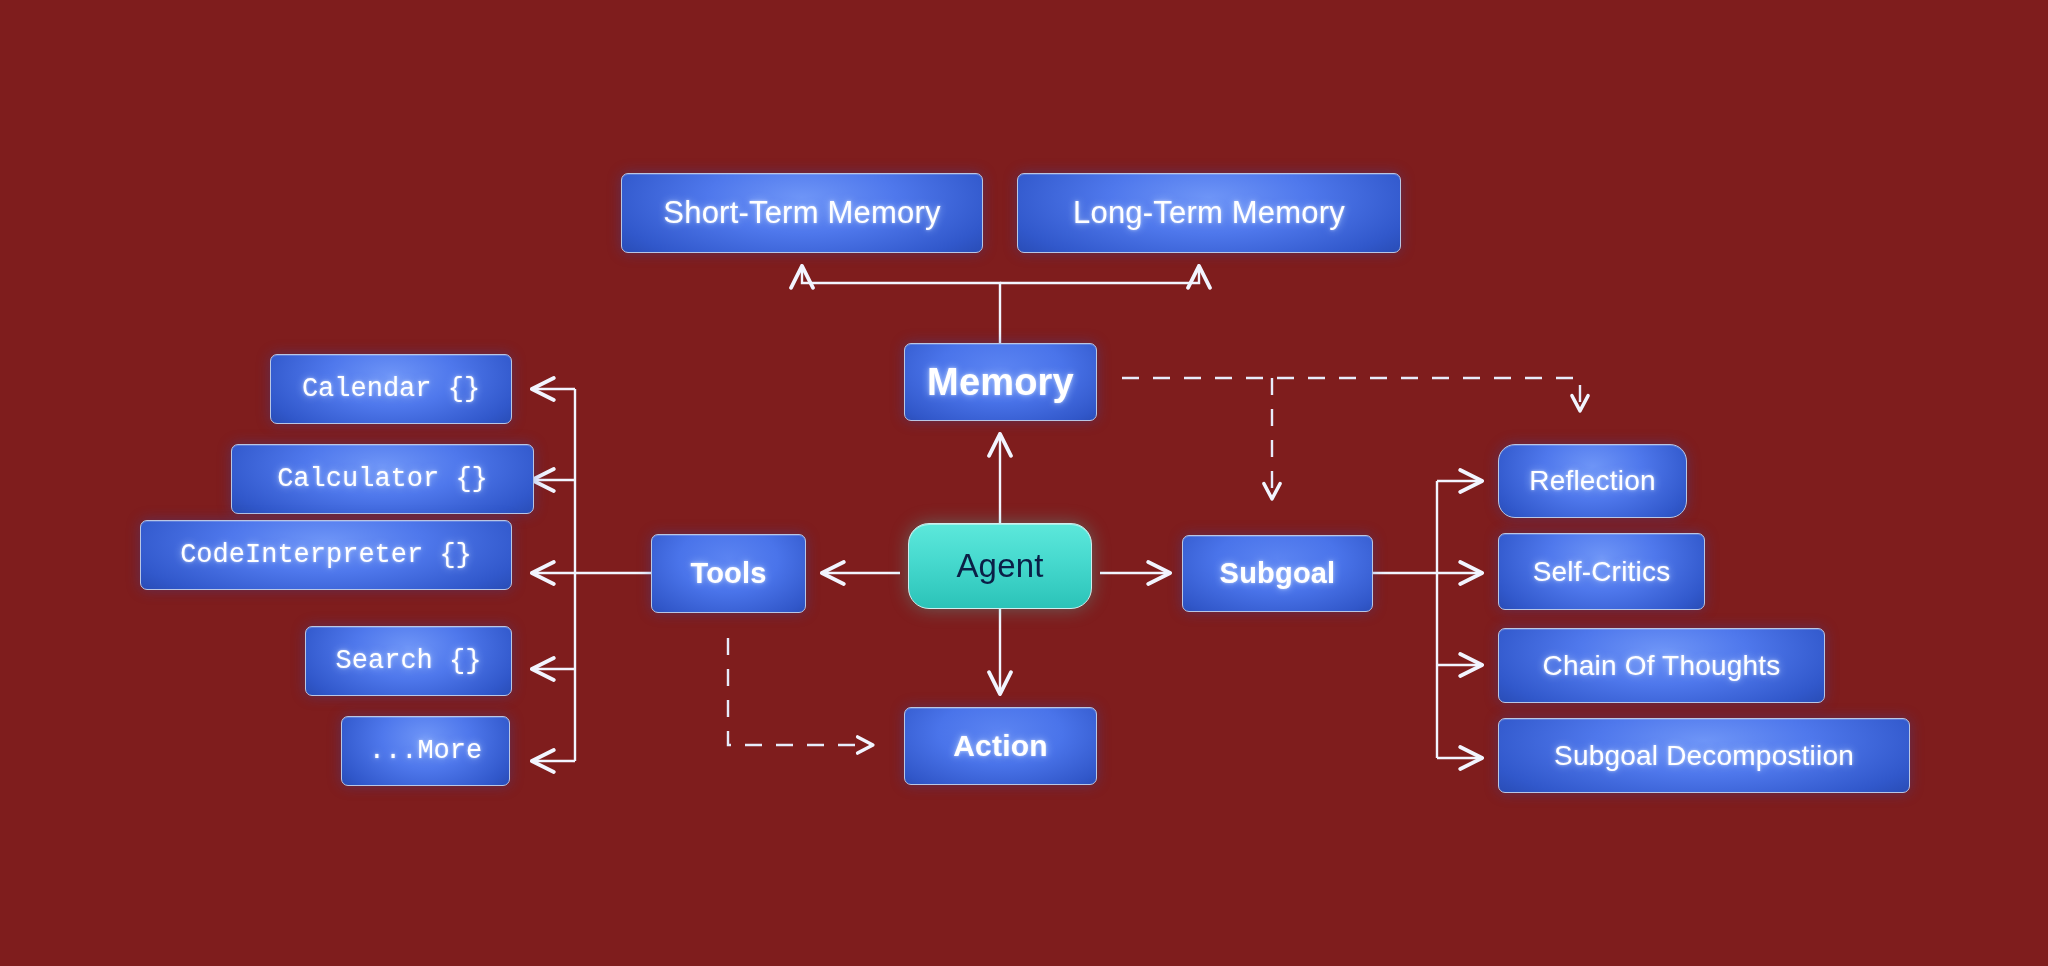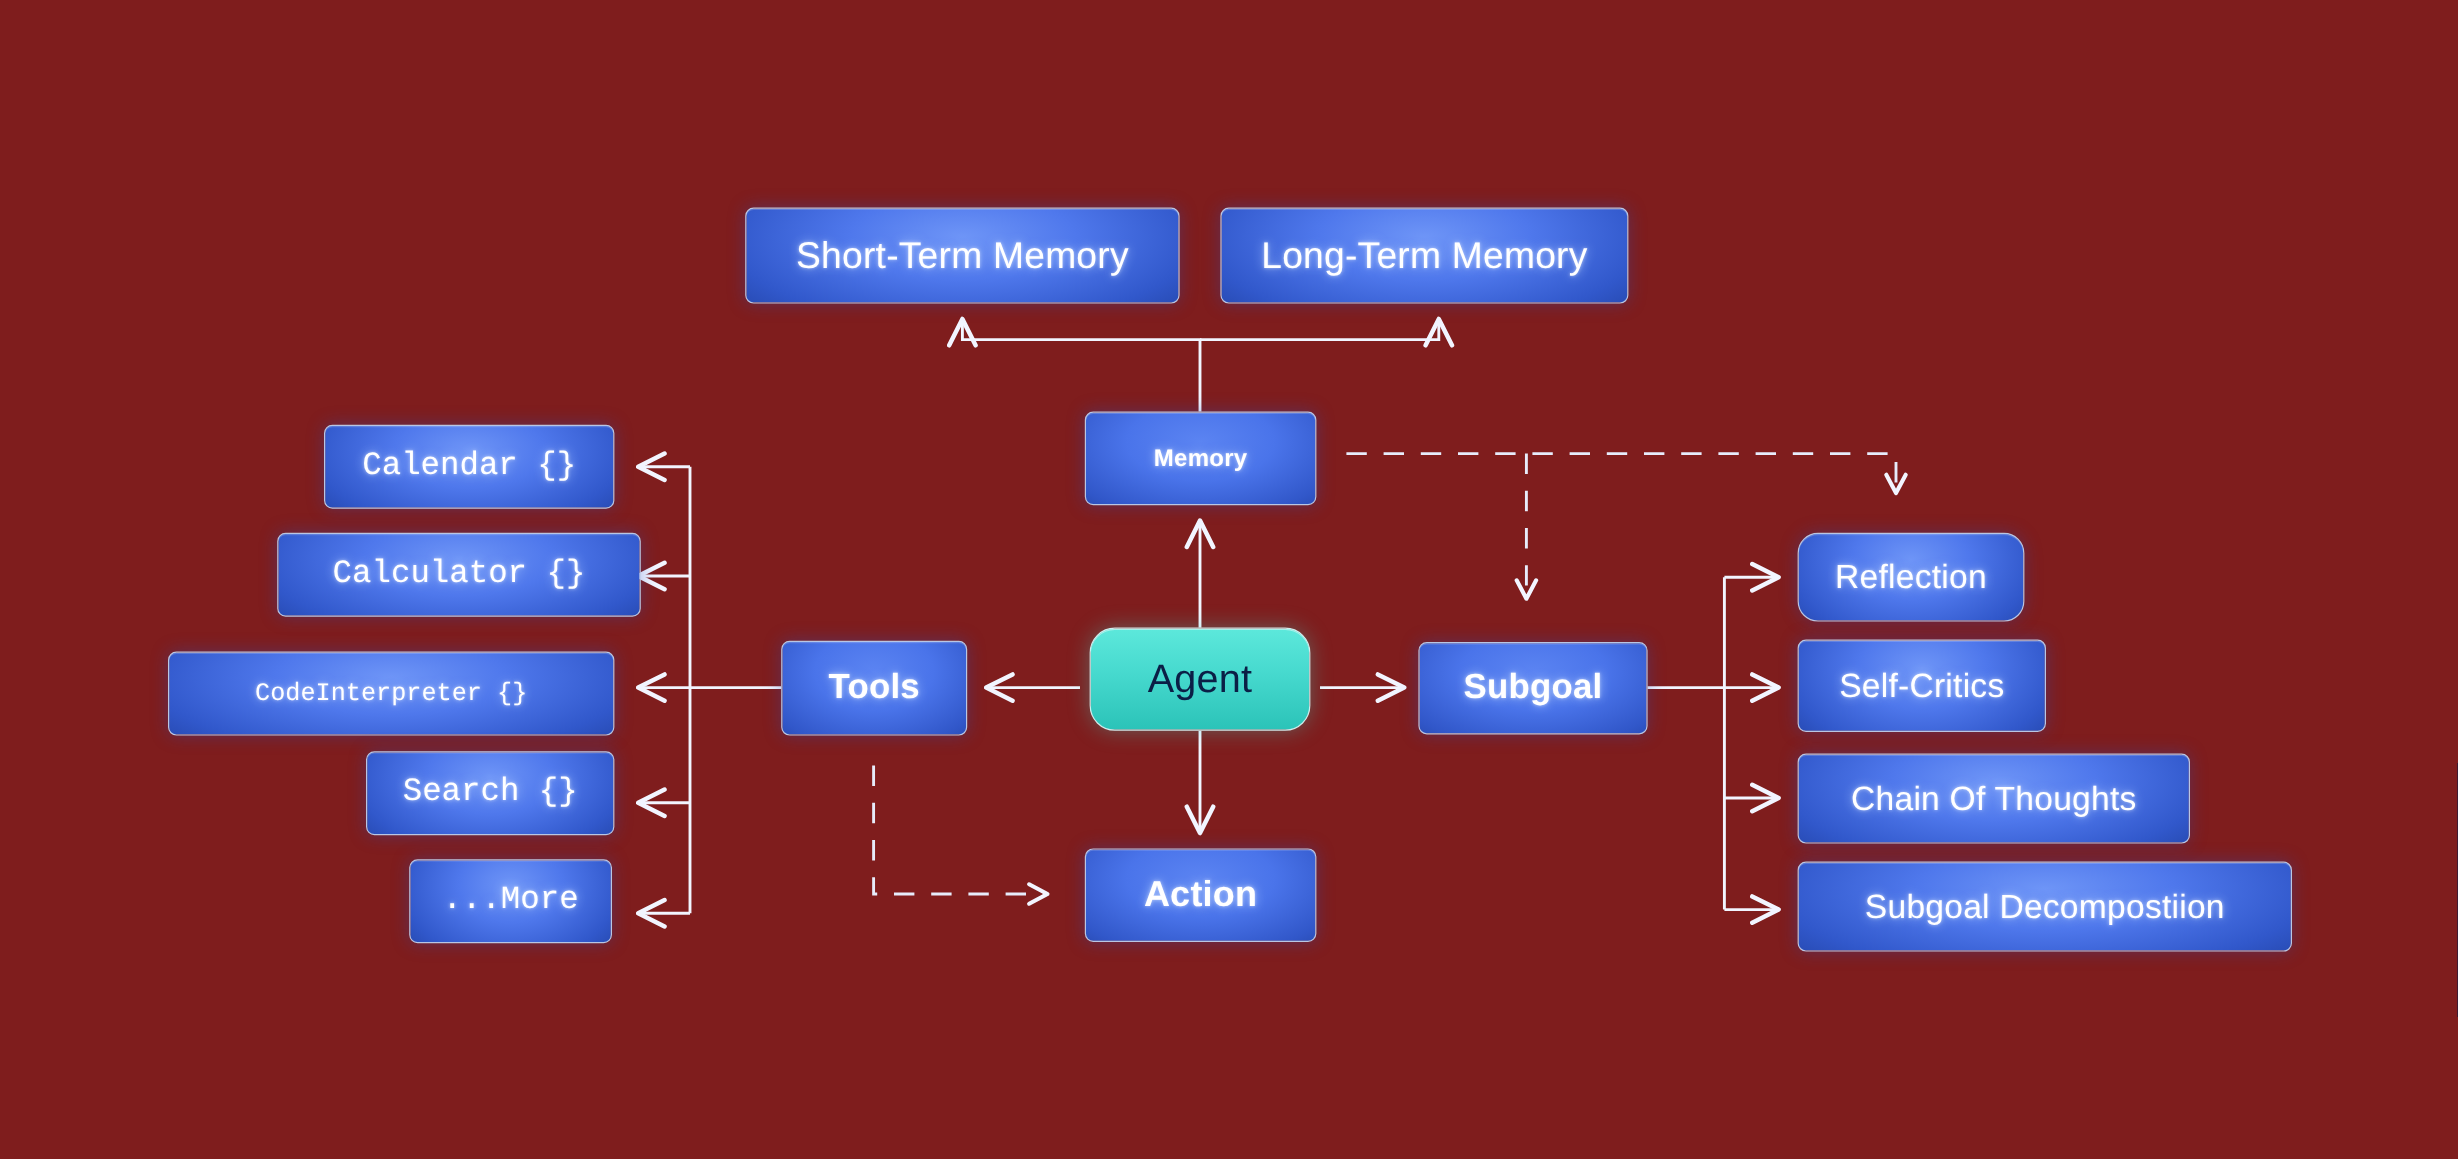--- a/index.html
+++ b/index.html
@@ -60,33 +60,33 @@
   .node.agent {
     background: linear-gradient(180deg, #5ce8db 0%, #46d9ce 45%, #2bc3b8 100%);
     border: 1.5px solid #cfeeee;
     color: #0b1f46;
     text-shadow: none;
     box-shadow: inset 0 1px 0 rgba(255,255,255,0.45), 0 0 18px rgba(60,215,205,0.35);
   }
 
   
   #n-short  { left:621px;  top:173px; width:362px; height:80px; font-size:31px; }
-  #n-long   { left:1017px; top:173px; width:340px; height:80px; font-size:31px; }
+  #n-long   { left:1017px; top:173px; width:384px; height:80px; font-size:31px; }
 
   
-  #n-memory { left:904px;  top:343px; width:193px; height:78px; font-size:20px; font-weight:bold; }
+  #n-memory { left:904px;  top:343px; width:193px; height:78px; font-size:38px; font-weight:bold; }
   #n-agent  { left:908px;  top:523px; width:184px; height:86px; font-size:33px;border-radius:21px; }
   #n-action { left:904px;  top:707px; width:193px; height:78px; font-size:30px; font-weight:bold; }
   #n-tools  { left:651px;  top:534px; width:155px; height:79px; font-size:29px; font-weight:bold; }
   #n-plan   { left:1182px; top:535px; width:191px; height:77px; font-size:29px; font-weight:bold; }
 
   
   #n-calendar { left:270px; top:354px; width:242px; height:70px; font-size:27px; }
   #n-calc     { left:231px; top:444px; width:303px; height:70px; font-size:27px; }
-  #n-codeint  { left:140px; top:543px; width:372px; height:70px; font-size:21px; }
+  #n-codeint  { left:140px; top:520px; width:372px; height:70px; font-size:27px; }
   #n-search   { left:305px; top:626px; width:207px; height:70px; font-size:27px; }
   #n-more     { left:341px; top:716px; width:169px; height:70px; font-size:27px; }
 
   
   #n-reflect  { left:1498px; top:444px; width:189px; height:74px; font-size:28px;border-radius:17px; }
   #n-selfcrit { left:1498px; top:533px; width:207px; height:77px; font-size:28px; }
   #n-cot      { left:1498px; top:628px; width:327px; height:75px; font-size:28px; }
   #n-subgoal  { left:1498px; top:718px; width:412px; height:75px; font-size:28px; }
 </style>
 </head>

